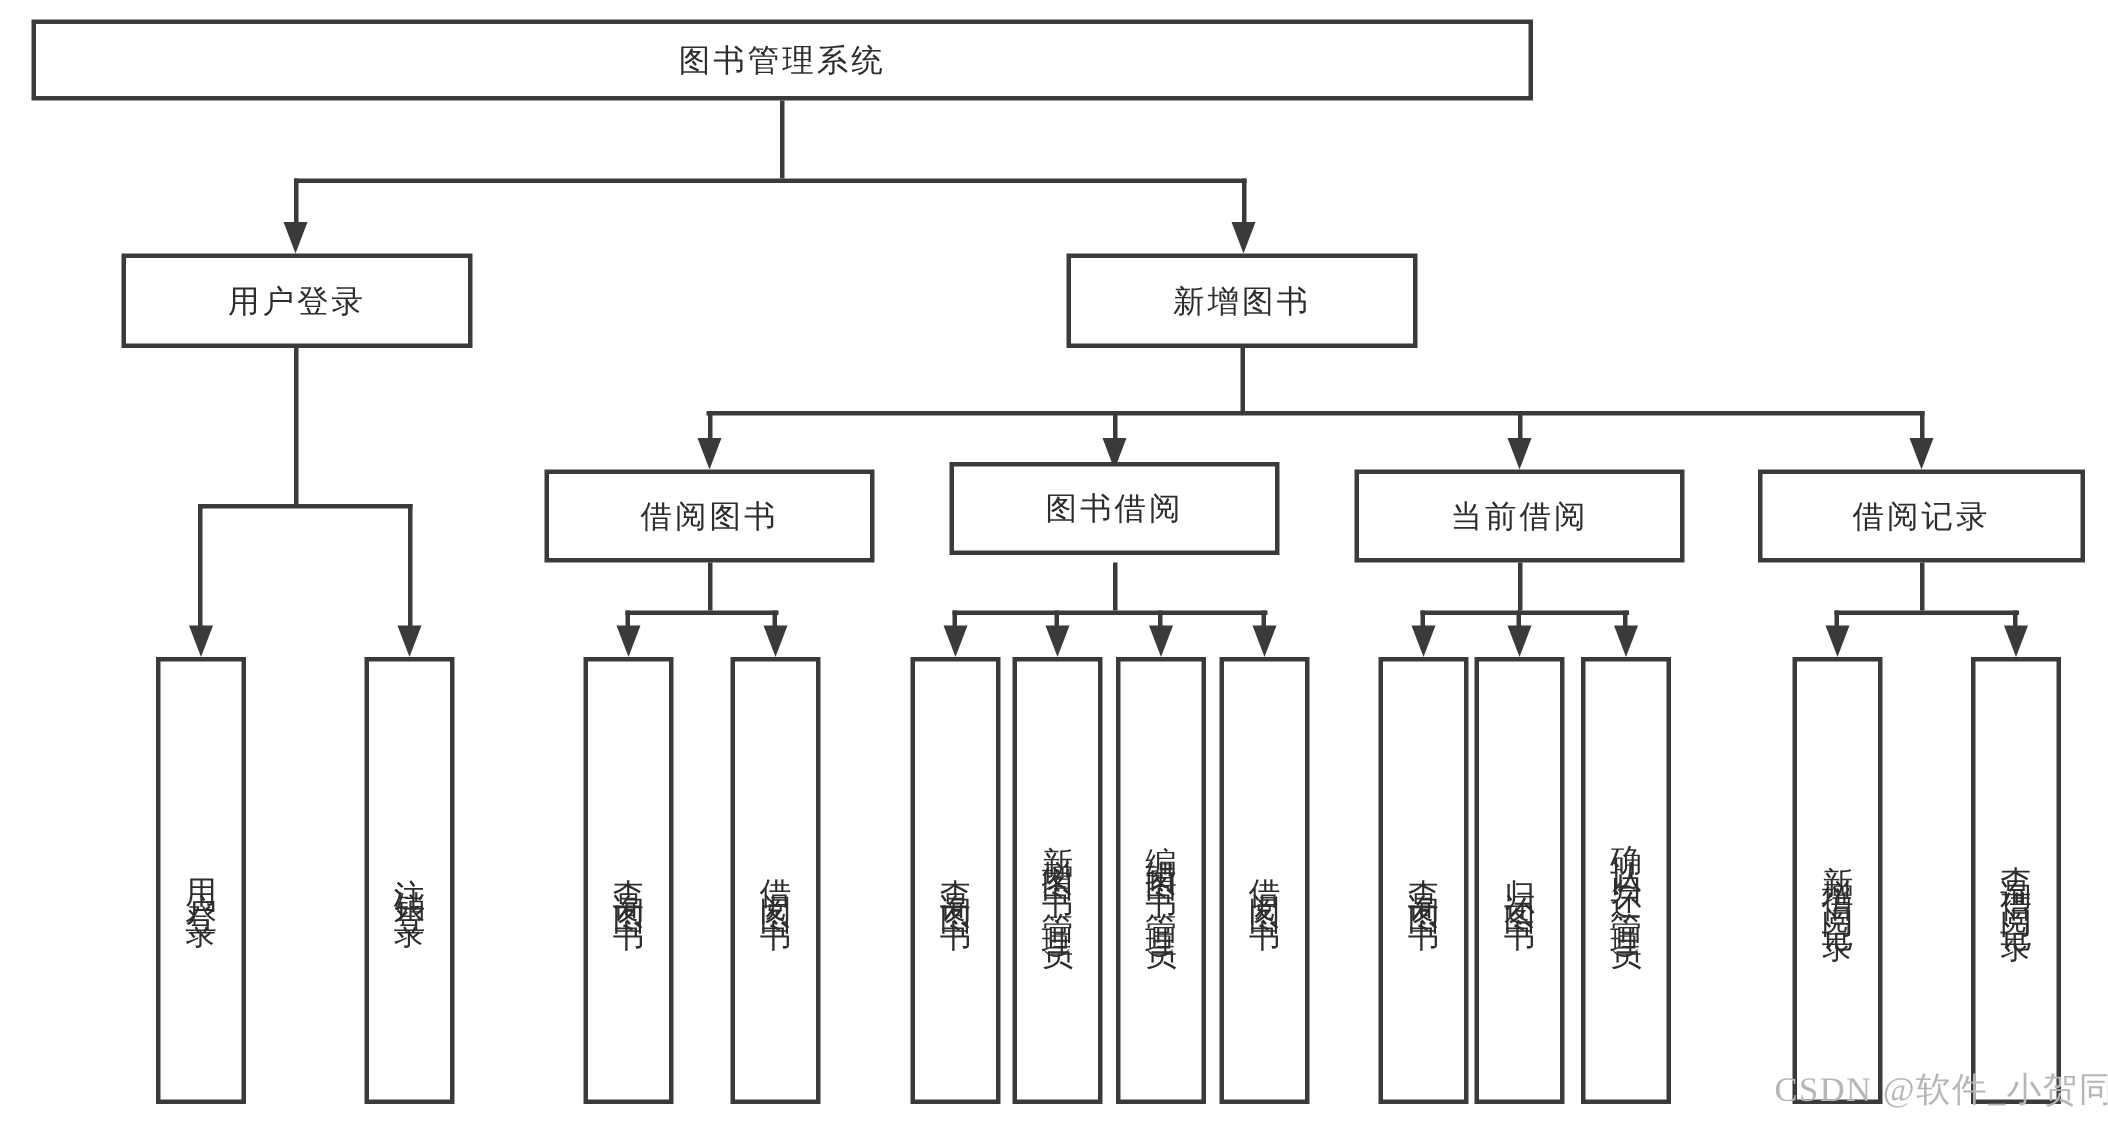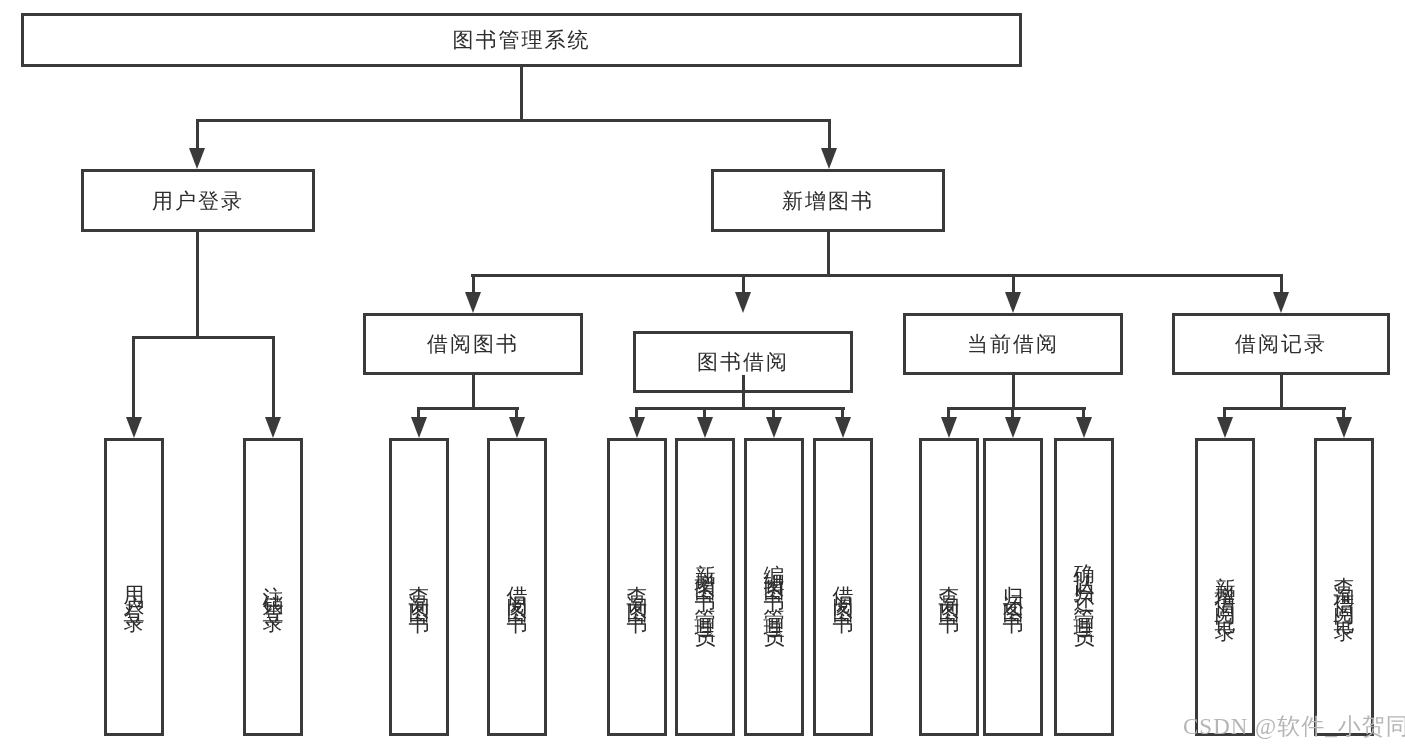--- a/index.html
+++ b/index.html
@@ -54,21 +54,21 @@
   <div class="vline" style="left:742px;top:274px;height:20px"></div>
   <div class="arrow" style="left:735px;top:292px"></div>
   <div class="vline" style="left:1012px;top:274px;height:20px"></div>
   <div class="arrow" style="left:1005px;top:292px"></div>
   <div class="vline" style="left:1280px;top:274px;height:20px"></div>
   <div class="arrow" style="left:1273px;top:292px"></div>
 
   <div class="box h" style="left:363px;top:313px;width:220px;height:62px">
     <span>借阅图书</span>
   </div>
-  <div class="box h" style="left:633px;top:331px;width:220px;height:62px">
+  <div class="box h" style="left:633px;top:308px;width:220px;height:62px">
     <span>图书借阅</span>
   </div>
   <div class="box h" style="left:1172px;top:313px;width:218px;height:62px">
     <span>借阅记录</span>
   </div>
   <div class="box h" style="left:903px;top:313px;width:220px;height:62px">
     <span>当前借阅</span>
   </div>
 
   <div class="vline" style="left:472px;top:375px;height:32px"></div>

